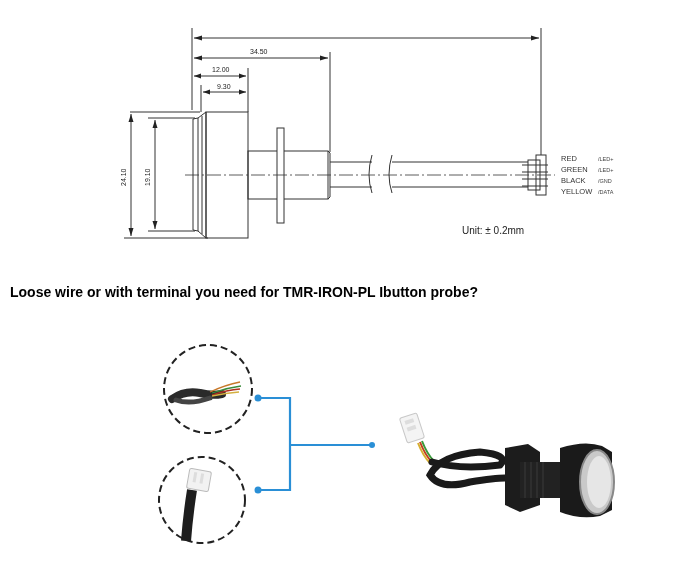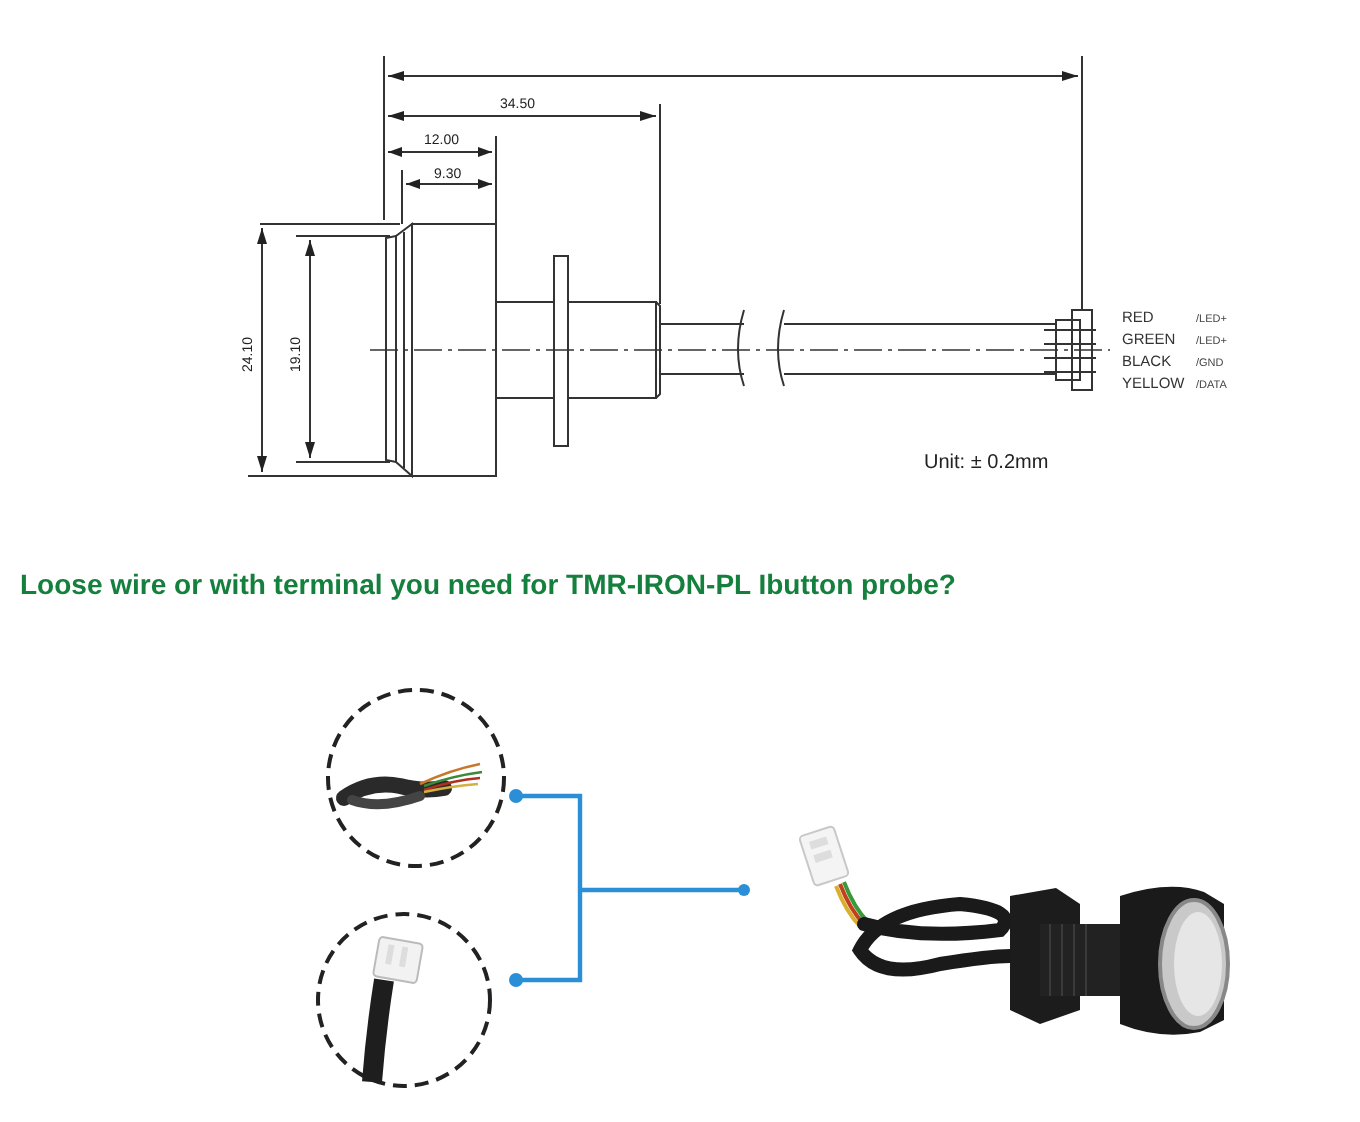--- a/index.html
+++ b/index.html
@@ -2,21 +2,21 @@
 <html><head>
 <meta charset="utf-8">
 <style>
   html, body { margin:0; padding:0; background:#ffffff; }
   body { width:680px; height:561px; position:relative; overflow:hidden; font-family:"Liberation Sans", sans-serif; }
   .abs { position:absolute; }
   .dim-text { font-family:"Liberation Sans", sans-serif; font-size:7px; fill:#222; }
   .pin-text { font-family:"Liberation Sans", sans-serif; font-size:7.5px; fill:#333; }
   .pin-sub { font-family:"Liberation Sans", sans-serif; font-size:5.5px; fill:#444; }
   .unit-text { font-family:"Liberation Sans", sans-serif; font-size:10px; fill:#222; }
-  .question { position:absolute; left:10px; top:284px; font-size:14px; font-weight:bold; color:#15803d; letter-spacing:0; }
+  .question { position:absolute; left:10px; top:284px; font-size:14px; font-weight:bold; color:#000000; letter-spacing:0; }
 </style>
 </head>
 <body>
 
 <svg class="abs" style="left:0;top:0;" width="680" height="260" viewBox="0 0 680 260">
   <g stroke="#333" fill="none" stroke-width="1">
 
     <line x1="192" y1="28" x2="192" y2="110"></line>
     <line x1="541" y1="28" x2="541" y2="155"></line>
     <line x1="330" y1="52" x2="330" y2="152"></line>

